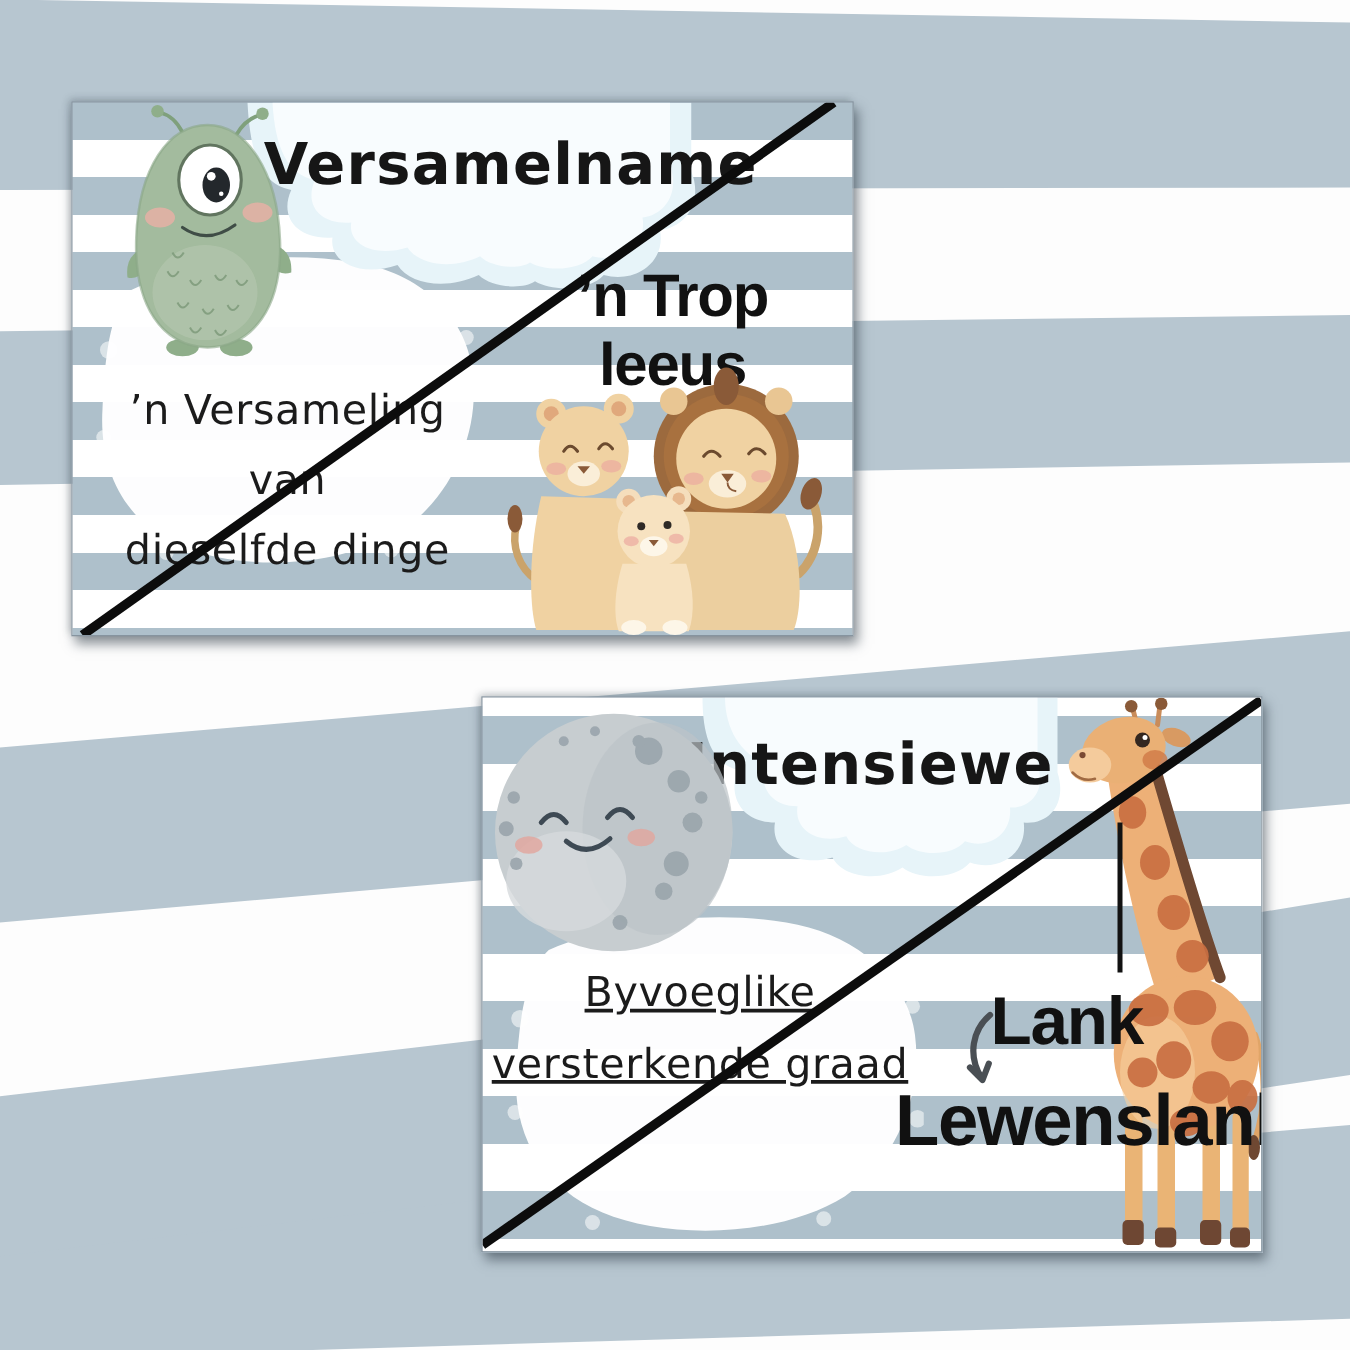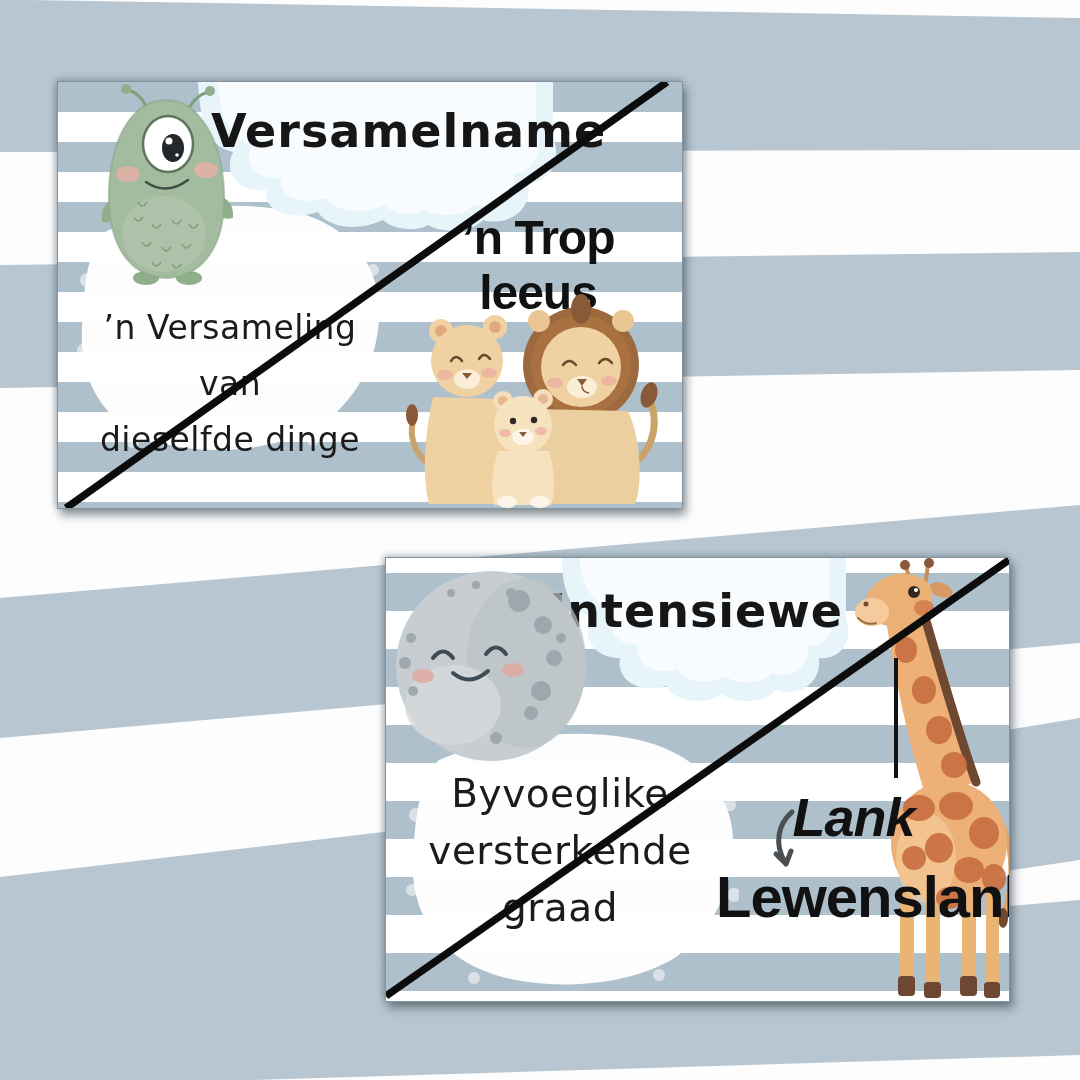--- a/index.html
+++ b/index.html
@@ -206,21 +206,21 @@
       </g>
       <g stroke="#3e4a54" stroke-width="4" fill="none" stroke-linecap="round">
         <path d="M42,95 Q52,82 62,95"></path>
         <path d="M95,91 Q105,78 115,91"></path>
         <path d="M62,110 Q79,124 97,108"></path>
       </g>
       <ellipse cx="32" cy="113" rx="11" ry="7" fill="#e2a59c" opacity="0.8"></ellipse>
       <ellipse cx="122" cy="107" rx="11" ry="7" fill="#e2a59c" opacity="0.8"></ellipse>
     </svg>
 
-    <div class="abs body-text" style="left:4px;top:207px;width:340px;line-height:57px;font-size:39px;">
+    <div class="abs body-text" style="left:4px;top:207px;width:340px;line-height:57px;font-size:33px;text-decoration:underline;">
       <div>Byvoeglike</div>
       <div>versterkende graad</div>
     </div>
 
     <svg class="abs" style="left:458px;top:0" width="165" height="443" viewBox="0 0 165 443">
 
       <path d="M160,270 C170,300 168,330 160,355" stroke="#e0a568" stroke-width="5" fill="none" stroke-linecap="round"></path>
       <ellipse cx="159" cy="360" rx="5" ry="10" fill="#6f4832"></ellipse>
 
       <g fill="#eab475">
@@ -273,21 +273,21 @@
 
     <svg class="abs" style="left:500px;top:95px" width="20" height="130" viewBox="0 0 20 130">
       <line x1="10" y1="5" x2="10" y2="125" stroke="#121212" stroke-width="4"></line>
     </svg>
 
     <svg class="abs" style="left:382px;top:248px" width="34" height="68" viewBox="0 0 34 68">
       <path d="M24,6 C10,18 6,38 17,56" stroke="#4a4f54" stroke-width="5" fill="none" stroke-linecap="round"></path>
       <path d="M8,48 L18,58 L23,45" stroke="#4a4f54" stroke-width="5" fill="none" stroke-linecap="round" stroke-linejoin="round"></path>
     </svg>
 
-    <div class="abs heavy" style="left:380px;top:228px;width:175px;font-size:54px;font-style:italic;">Lank</div>
+    <div class="abs heavy" style="left:380px;top:228px;width:175px;font-size:54px;">Lank</div>
     <div class="abs heavy" style="left:330px;top:305px;width:295px;font-size:58px;">Lewenslank</div>
 
     <svg class="abs line-overlay" viewBox="0 0 623 443" preserveAspectRatio="none">
       <line x1="0" y1="438" x2="623" y2="2" stroke="#0c0c0c" stroke-width="7.5"></line>
     </svg>
   </div>
 
 </div>
 
 </body></html>

